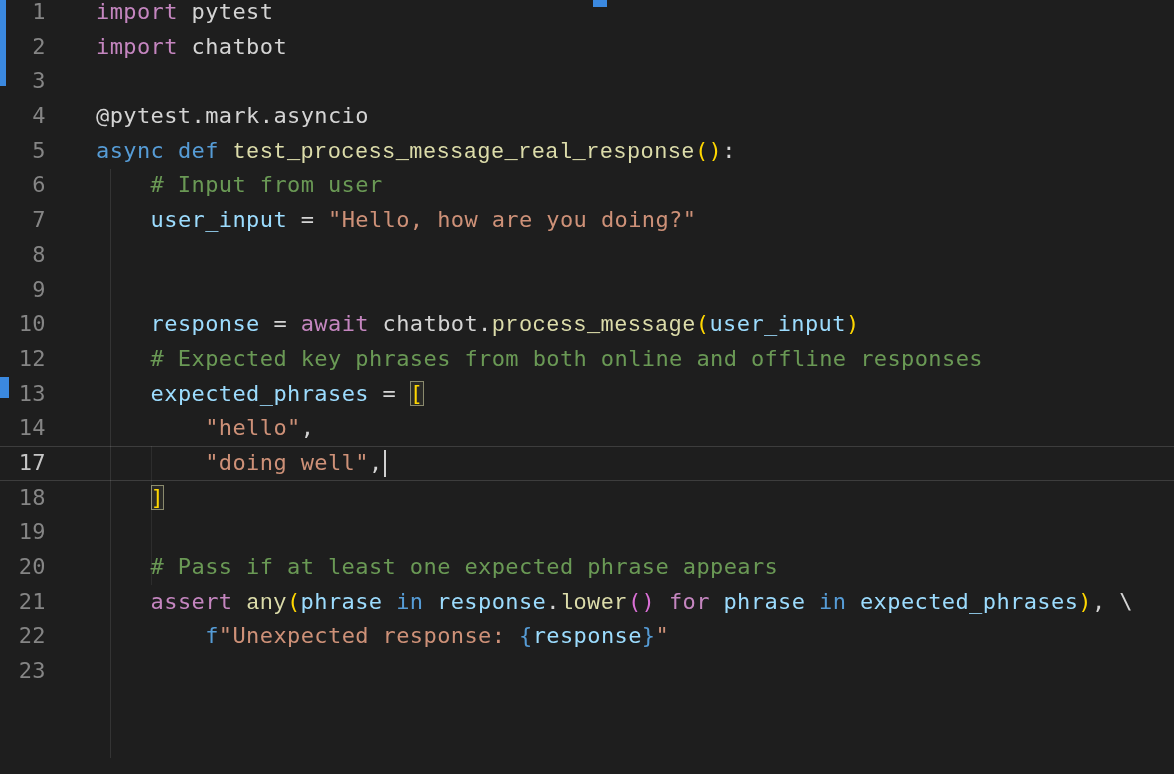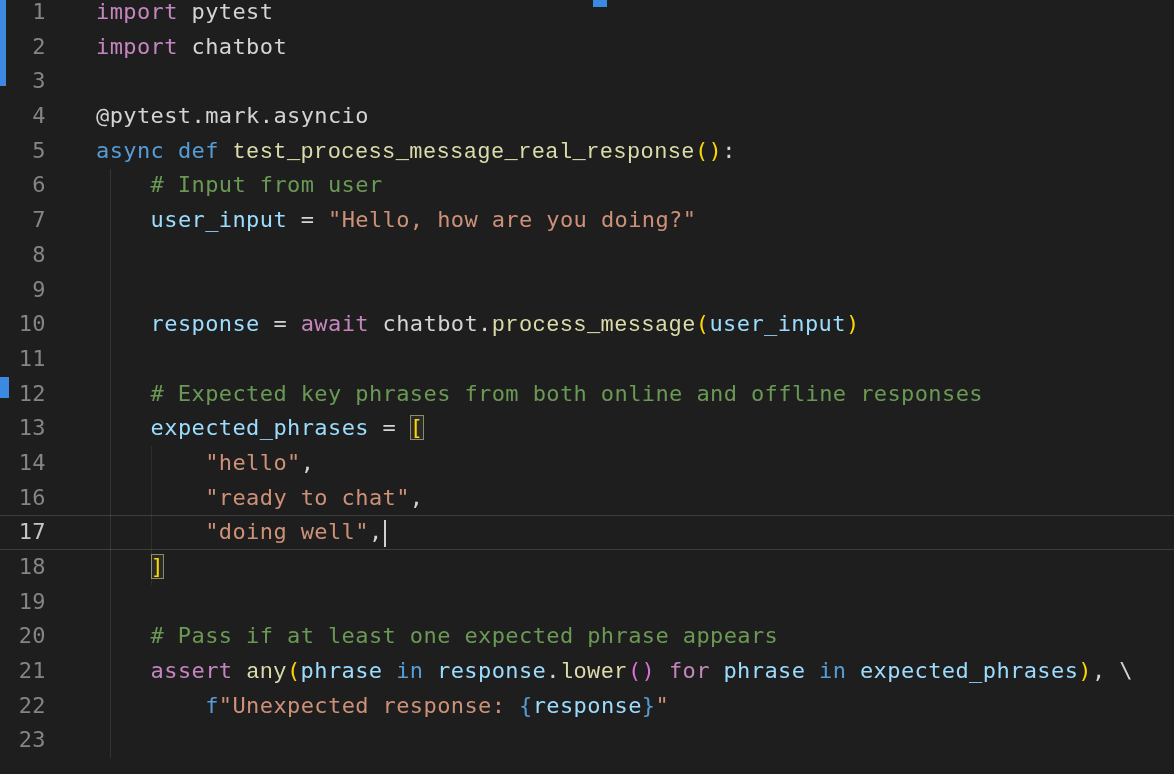--- a/index.html
+++ b/index.html
@@ -57,25 +57,23 @@
       <div class="row"><div class="ln">1</div><div class="code"><span class="tok-control">import</span><span class="tok-plain"> pytest</span></div></div>
       <div class="row"><div class="ln">2</div><div class="code"><span class="tok-control">import</span><span class="tok-plain"> chatbot</span></div></div>
       <div class="row"><div class="ln">3</div><div class="code"></div></div>
       <div class="row"><div class="ln">4</div><div class="code"><span class="tok-plain">@pytest.mark.asyncio</span></div></div>
       <div class="row"><div class="ln">5</div><div class="code"><span class="tok-keyword">async</span><span class="tok-plain"> </span><span class="tok-keyword">def</span><span class="tok-plain"> </span><span class="tok-function">test_process_message_real_response</span><span class="tok-bracket1">()</span><span class="tok-plain">:</span></div></div>
       <div class="row"><div class="ln">6</div><div class="code"><span class="tok-comment">    # Input from user</span></div></div>
       <div class="row"><div class="ln">7</div><div class="code"><span class="tok-plain">    </span><span class="tok-variable">user_input</span><span class="tok-plain"> = </span><span class="tok-string">"Hello, how are you doing?"</span></div></div>
       <div class="row"><div class="ln">8</div><div class="code"></div></div>
       <div class="row"><div class="ln">9</div><div class="code"></div></div>
       <div class="row"><div class="ln">10</div><div class="code"><span class="tok-plain">    </span><span class="tok-variable">response</span><span class="tok-plain"> = </span><span class="tok-control">await</span><span class="tok-plain"> chatbot.</span><span class="tok-function">process_message</span><span class="tok-bracket1">(</span><span class="tok-variable">user_input</span><span class="tok-bracket1">)</span></div></div>
-      <div class="row"><div class="ln">11</div><div class="code"></div></div>
       <div class="row"><div class="ln">12</div><div class="code"><span class="tok-comment">    # Expected key phrases from both online and offline responses</span></div></div>
       <div class="row"><div class="ln">13</div><div class="code"><span class="tok-plain">    </span><span class="tok-variable">expected_phrases</span><span class="tok-plain"> = </span><span class="tok-bracket1 match">[</span></div></div>
       <div class="row"><div class="ln">14</div><div class="code"><span class="tok-plain">        </span><span class="tok-string">"hello"</span><span class="tok-plain">,</span></div></div>
-      <div class="row"><div class="ln">16</div><div class="code"><span class="tok-plain">        </span><span class="tok-string">"ready to chat"</span><span class="tok-plain">,</span></div></div>
       <div class="row active"><div class="ln">17</div><div class="code"><span class="tok-plain">        </span><span class="tok-string">"doing well"</span><span class="tok-plain">,</span><span class="tok-cursor"></span></div></div>
       <div class="row"><div class="ln">18</div><div class="code"><span class="tok-plain">    </span><span class="tok-bracket1 match">]</span></div></div>
       <div class="row"><div class="ln">19</div><div class="code"></div></div>
       <div class="row"><div class="ln">20</div><div class="code"><span class="tok-comment">    # Pass if at least one expected phrase appears</span></div></div>
       <div class="row"><div class="ln">21</div><div class="code"><span class="tok-plain">    </span><span class="tok-control">assert</span><span class="tok-plain"> </span><span class="tok-function">any</span><span class="tok-bracket1">(</span><span class="tok-variable">phrase</span><span class="tok-plain"> </span><span class="tok-keyword">in</span><span class="tok-plain"> </span><span class="tok-variable">response</span><span class="tok-plain">.</span><span class="tok-function">lower</span><span class="tok-bracket2">()</span><span class="tok-plain"> </span><span class="tok-control">for</span><span class="tok-plain"> </span><span class="tok-variable">phrase</span><span class="tok-plain"> </span><span class="tok-keyword">in</span><span class="tok-plain"> </span><span class="tok-variable">expected_phrases</span><span class="tok-bracket1">)</span><span class="tok-plain">, \</span></div></div>
       <div class="row"><div class="ln">22</div><div class="code"><span class="tok-plain">        </span><span class="tok-keyword">f</span><span class="tok-string">"Unexpected response: </span><span class="tok-keyword">{</span><span class="tok-variable">response</span><span class="tok-keyword">}</span><span class="tok-string">"</span></div></div>
       <div class="row"><div class="ln">23</div><div class="code"></div></div>
     </div>
   <div class="indent-guide guide-1"></div>
   <div class="indent-guide guide-2"></div>

